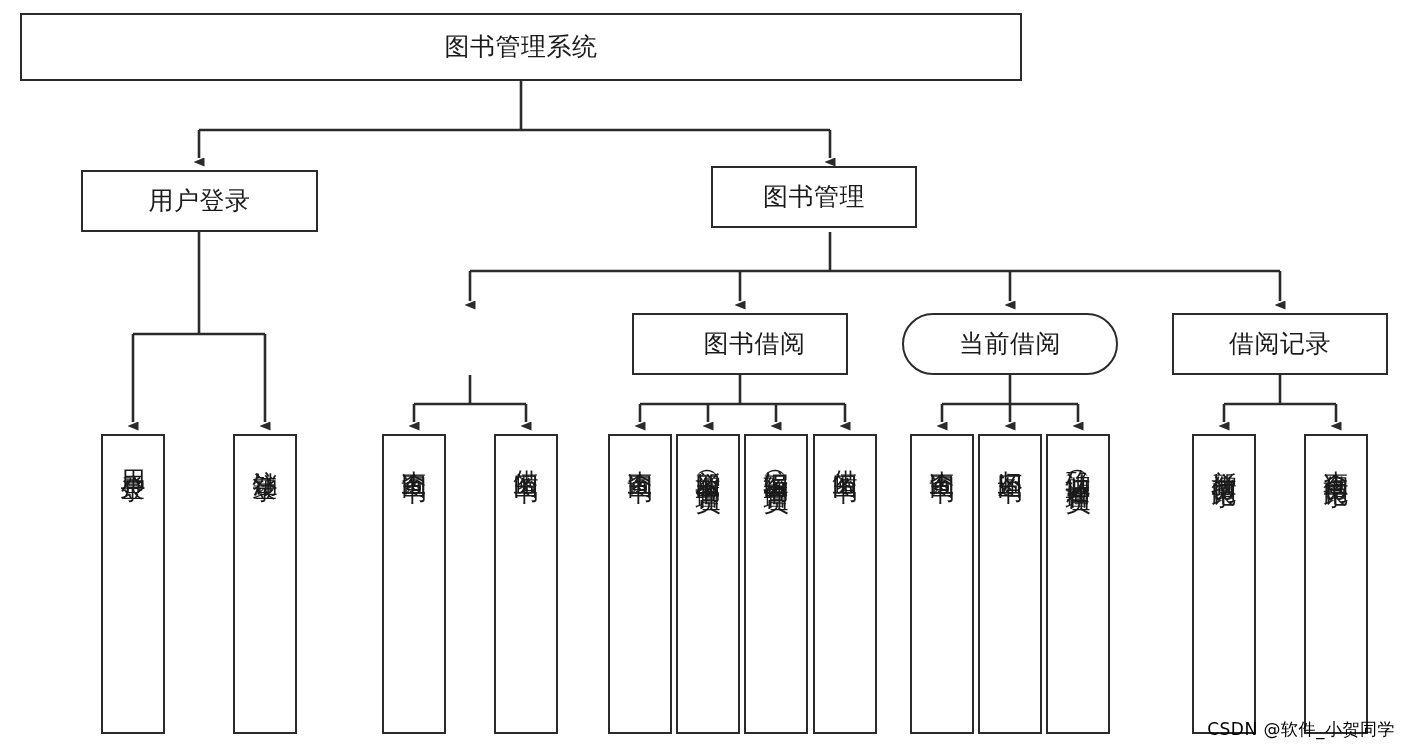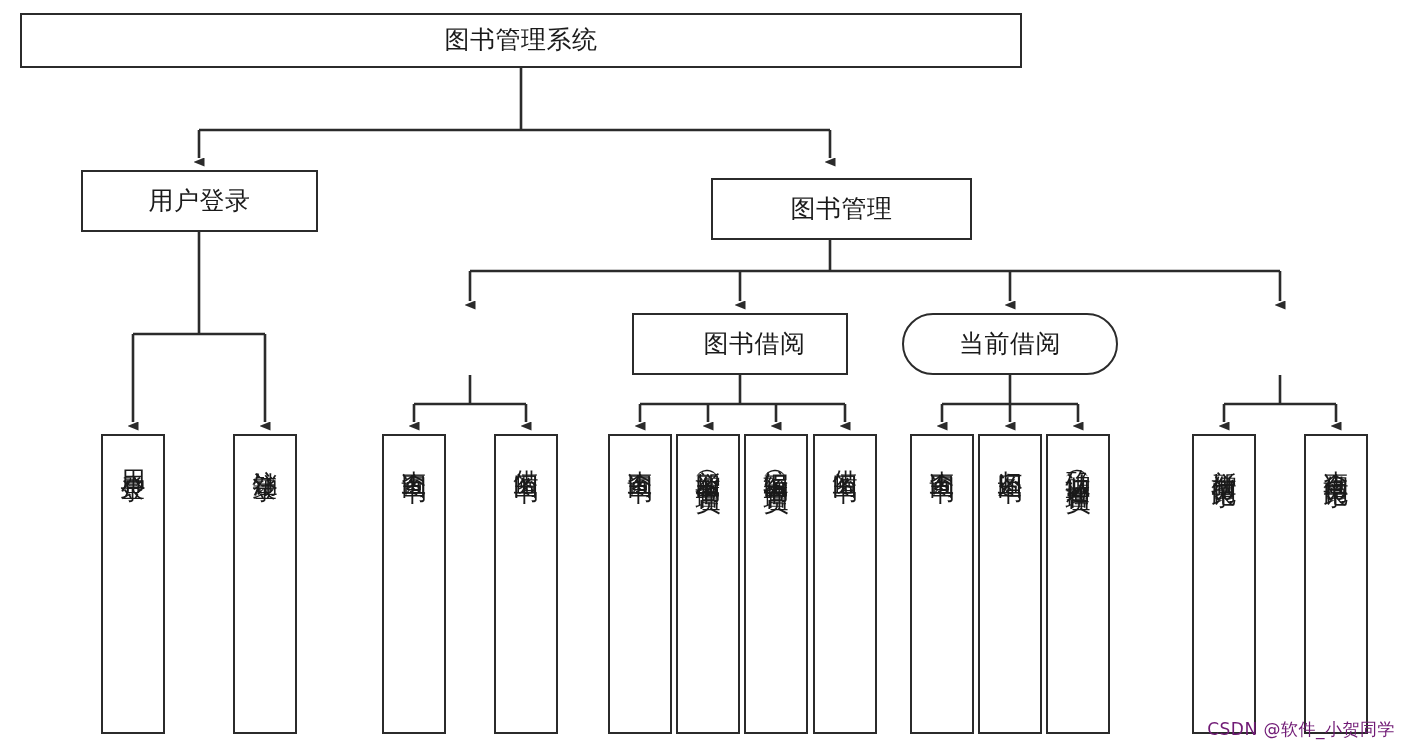--- a/index.html
+++ b/index.html
@@ -59,21 +59,21 @@
     font-size: 25px;
     line-height: 1.08;
     letter-spacing: 3px;
     white-space: nowrap;
   }
   .watermark {
     position: absolute;
     right: 10px;
     bottom: 6px;
     font-size: 17px;
-    color: #701a75;
+    color: #000000;
     letter-spacing: 0.5px;
     white-space: nowrap;
     user-select: none;
   }
 </style>
 </head>
 <body>
 
 <div id="canvas">
 
@@ -120,36 +120,39 @@
       <path d="M1010,404 L1010,422" marker-end="url(#arrow)"></path>
       <path d="M1078,404 L1078,422" marker-end="url(#arrow)"></path>
 
       <path d="M1280,375 L1280,404"></path>
       <path d="M1224,404 L1336,404"></path>
       <path d="M1224,404 L1224,422" marker-end="url(#arrow)"></path>
       <path d="M1336,404 L1336,422" marker-end="url(#arrow)"></path>
     </g>
   </svg>
 
-  <div class="node horiz root" style="left:20px; top:13px; width:1002px; height:55px;">
+  <div class="node horiz root" style="left:20px; top:13px; width:1002px; height:68px;">
     <span class="label">图书管理系统</span>
   </div>
 
   <div class="node horiz" style="left:81px; top:170px; width:237px; height:62px;">
     <span class="label">用户登录</span>
   </div>
-  <div class="node horiz" style="left:711px; top:178px; width:261px; height:62px;">
+  <div class="node horiz" style="left:711px; top:166px; width:206px; height:62px;">
     <span class="label">图书管理</span>
   </div>
 
   <div class="node horiz" style="left:632px; top:313px; width:216px; height:62px;padding-left:29px;">
     <span class="label">图书借阅</span>
   </div>
   <div class="node horiz" style="left:902px; top:313px; width:216px; height:62px;border-radius:31px;">
     <span class="label">当前借阅</span>
+  </div>
+  <div class="node horiz" style="left:1172px; top:313px; width:216px; height:62px;">
+    <span class="label">借阅记录</span>
   </div>
 
   <div class="node vert" style="left:101px; top:434px; width:64px; height:300px;">
     <span class="label">用户登录</span>
   </div>
   <div class="node vert" style="left:233px; top:434px; width:64px; height:300px;">
     <span class="label">注销登录</span>
   </div>
 
   <div class="node vert" style="left:382px; top:434px; width:64px; height:300px;">

